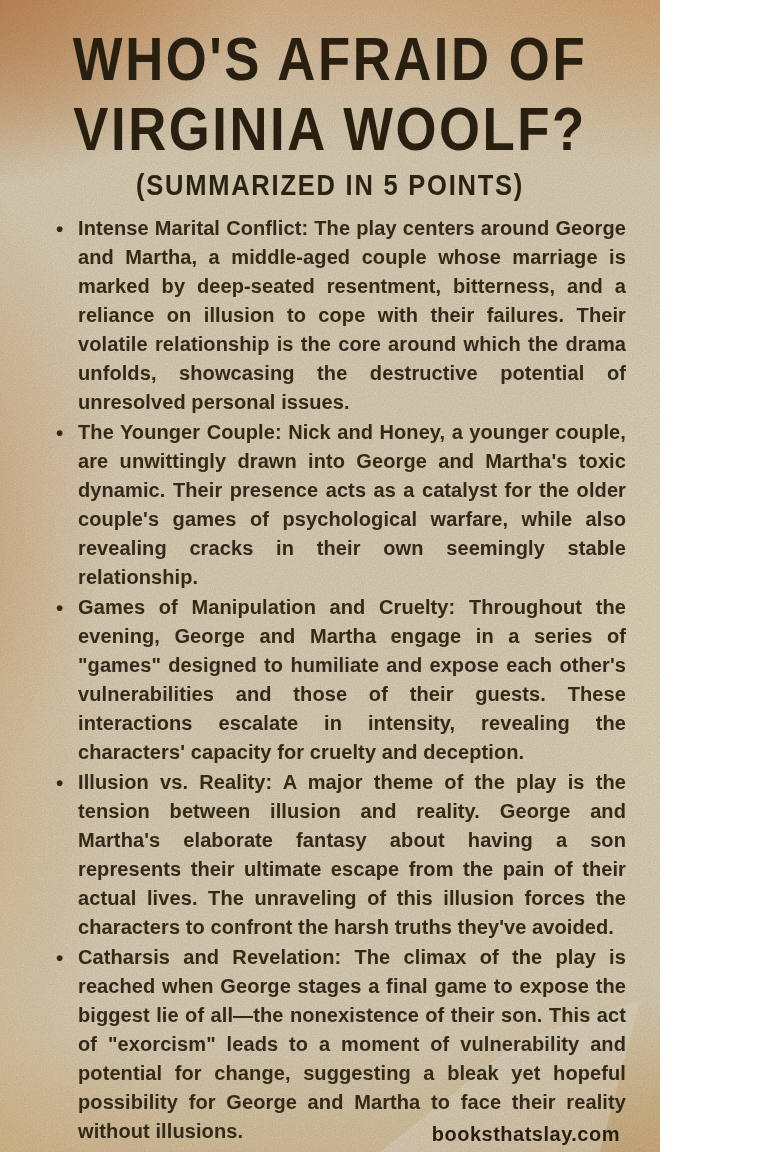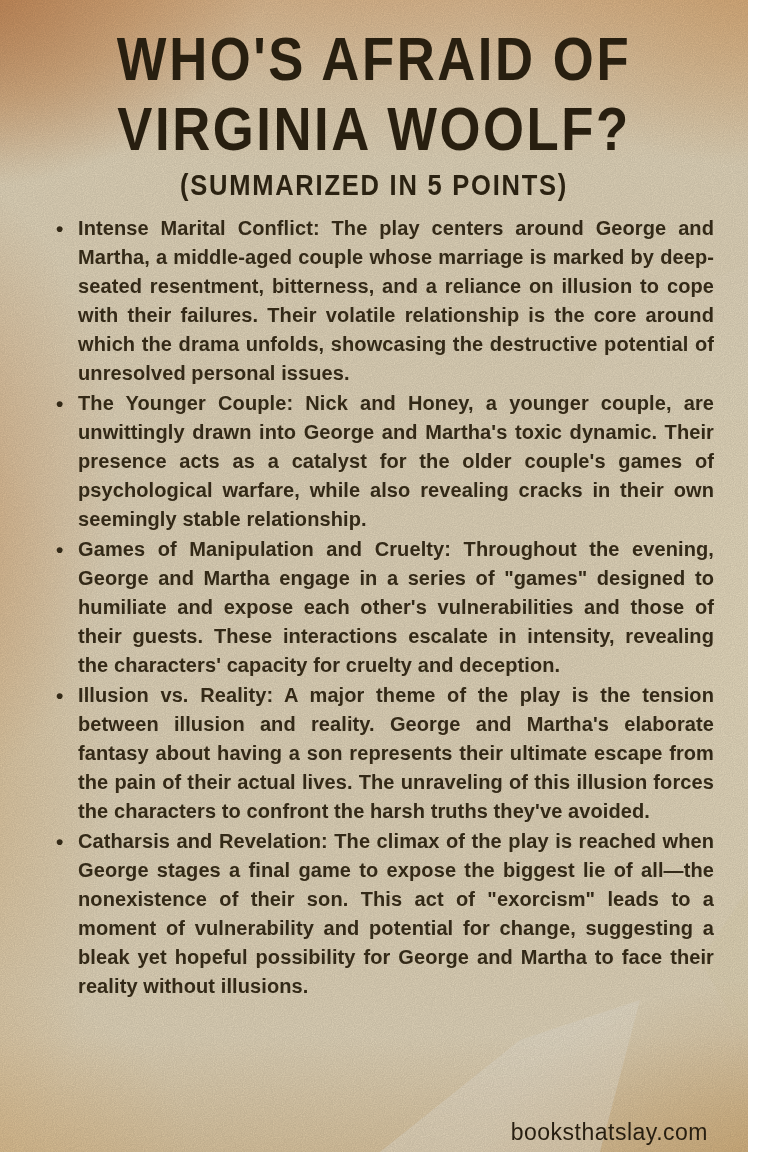--- a/index.html
+++ b/index.html
@@ -1,20 +1,20 @@
 <!DOCTYPE html>
 <html><head>
 <meta charset="utf-8">
 <style>
   html, body { margin: 0; padding: 0; }
   body { width: 768px; height: 1152px; overflow: hidden; font-family: "Liberation Sans", sans-serif; }
 
   .page {
     position: relative;
-    width: 748px;
+    width: 660px;
     height: 1152px;
     overflow: hidden;
     background:
       linear-gradient(180deg, rgba(224,156,95,0.30), rgba(224,156,95,0) 14%),
       radial-gradient(ellipse 430px 310px at -45px -35px, rgba(175,95,42,0.80), rgba(200,128,66,0.42) 45%, rgba(200,128,66,0) 72%),
       radial-gradient(ellipse 520px 250px at 50% -90px, rgba(228,160,92,0.45), rgba(228,160,92,0) 70%),
       radial-gradient(ellipse 430px 300px at 104% -4%, rgba(221,158,86,0.60), rgba(221,158,86,0) 72%),
       radial-gradient(ellipse 250px 430px at -65px 42%, rgba(214,142,78,0.48), rgba(214,142,78,0) 72%),
       radial-gradient(ellipse 200px 500px at -40px 70%, rgba(224,176,112,0.40), rgba(224,176,112,0) 75%),
       radial-gradient(ellipse 320px 270px at -35px 102%, rgba(233,188,126,0.45), rgba(233,188,126,0) 72%),
@@ -83,22 +83,22 @@
     letter-spacing: 0.1px;
     color: #332917;
   }
 
   footer {
     position: absolute;
     right: 40px;
     bottom: 6px;
   }
   .site {
-    font-weight: normal;
-    font-size: 23px;
+    font-weight: bold;
+    font-size: 20px;
     letter-spacing: 0.5px;
     color: #271e10;
     margin-top: 16px;
   }
 </style>
 </head>
 <body>
 
 <div class="page">
 

